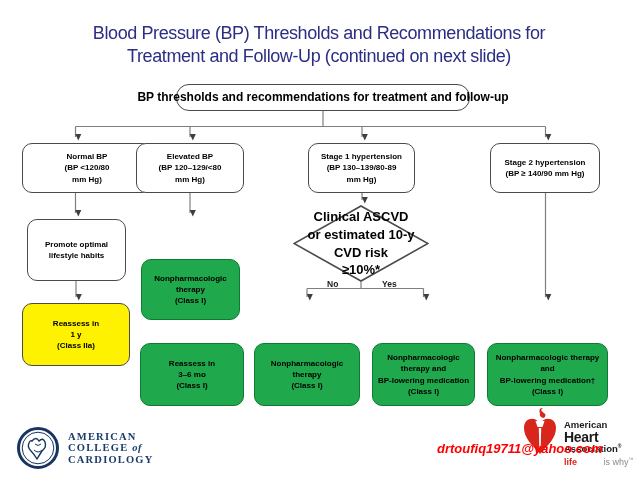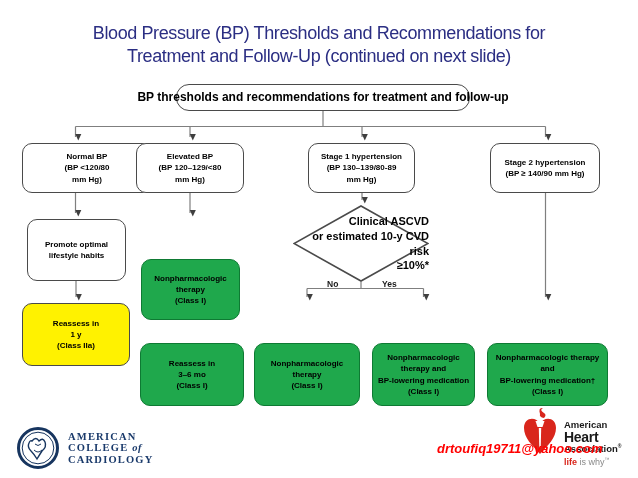--- a/index.html
+++ b/index.html
@@ -9,38 +9,38 @@
          color:var(--title_blue,#2b2e83);font-size:18px;font-weight:normal;
          letter-spacing:-0.4px;line-height:1.28;white-space:pre-line;}
   .node{position:absolute;box-sizing:border-box;display:flex;align-items:center;justify-content:center;
         text-align:center;background:#fff;border:1.6px solid #4a4a4a;border-radius:10px;
         font-size:8px;font-weight:bold;color:#000;line-height:1.4;white-space:pre-line;padding:2px;}
   .node.root{border-radius:13px;white-space:nowrap;font-size:12px;}
   .node.green{background:var(--green,#1fa84c);border-color:var(--green_border,#0e7a33);margin-top:40px;}
   .node.yellow{background:var(--yellow,#fff200);border-color:#4a4a4a;}
   .diamond{position:absolute;left:293px;top:205px;width:136px;height:77px;}
   .diamond .dtext{position:absolute;inset:0;display:flex;align-items:center;justify-content:center;
-        text-align:right;font-size:11px;font-weight:bold;line-height:1.35;white-space:pre-line;}
+        text-align:center;font-size:13px;font-weight:bold;line-height:1.35;white-space:pre-line;}
   svg.wires{position:absolute;left:0;top:0;pointer-events:none;}
   .branch-label{position:absolute;font-size:8.5px;font-weight:bold;color:#1a1a1a;}
   
   .acc{position:absolute;left:17px;top:427px;display:flex;align-items:center;}
   .acc-text{margin-left:9px;color:var(--acc_navy,#1a3a6b);font-family:"Liberation Serif",serif;
             font-weight:bold;font-size:10.5px;letter-spacing:1.2px;line-height:1.05;}
   .acc-text .of{font-style:italic;text-transform:lowercase;letter-spacing:0.5px;}
   
   .aha{position:absolute;left:521px;top:407px;display:flex;}
   .aha-text{margin-left:5px;color:#1a1a1a;line-height:1;padding-top:13px;}
   .aha-l1{font-size:9.5px;font-weight:bold;}
   .aha-l2{font-size:14px;font-weight:bold;letter-spacing:-0.3px;}
   .aha-l3{font-size:9.5px;font-weight:bold;}
   .aha-reg{font-size:5px;vertical-align:super;}
   .tagline{margin-top:4px;font-size:9px;}
   .tagline .life{color:var(--aha_red,#d9261c);font-weight:bold;}
-  .tagline .rest{color:#8a8a8a;}
+  .tagline .rest{color:#8a8a8a;padding-left:24px;}
   .tagline .tm{font-size:5px;color:#8a8a8a;vertical-align:super;}
   .watermark{position:absolute;left:437px;top:442px;width:192px;color:var(--watermark_red,#ff0000);
              font-size:13px;font-weight:bold;font-style:italic;line-height:1.1;
              overflow-wrap:anywhere;z-index:9;}
 </style>
 </head>
 <body>
 
 <div class="slide" style="--title_blue: #2b2e83; --green: #1fa84c; --green_border: #0e7a33; --yellow: #fff200; --acc_navy: #1a3a6b; --aha_red: #d9261c; --watermark_red: #ff0000;">
 

